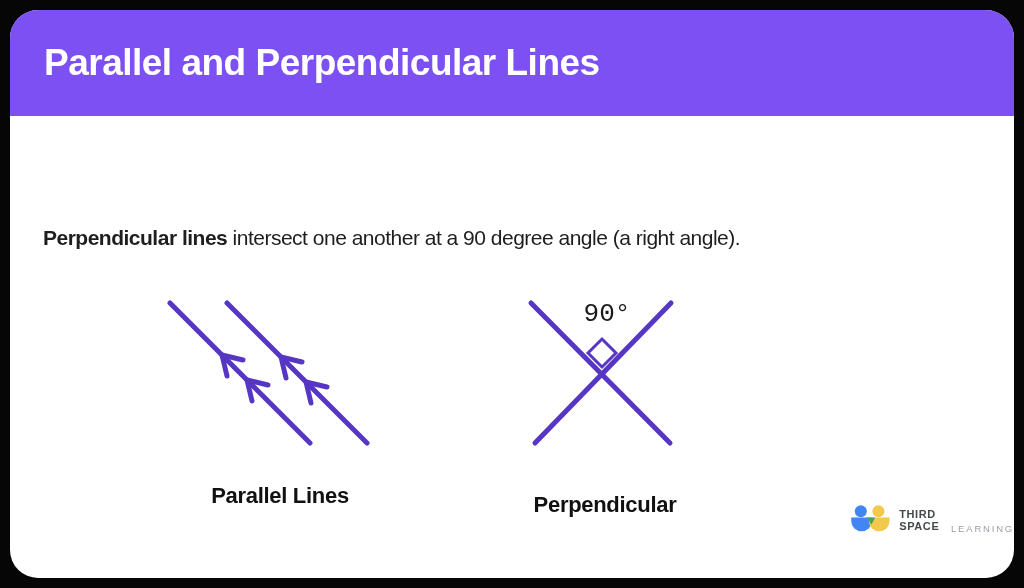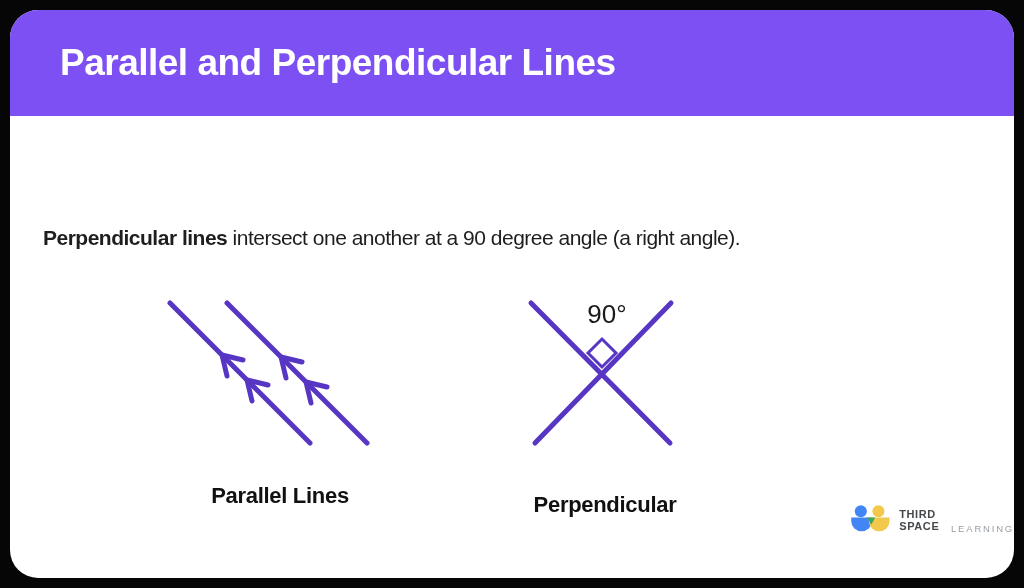--- a/index.html
+++ b/index.html
@@ -10,41 +10,41 @@
   }
   *{margin:0;padding:0;box-sizing:border-box;}
   html,body{width:1024px;height:588px;overflow:hidden;}
   body{background:var(--page-bg);font-family:"Liberation Sans",sans-serif;position:relative;}
   .card{
     position:absolute;left:10px;top:10px;width:1004px;height:568px;
     background:var(--card-bg);border-radius:28px;overflow:hidden;
   }
   .header{
     position:absolute;left:0;top:0;width:100%;height:106px;
-    background:var(--header-purple);display:flex;align-items:center;padding-left:50px;
+    background:var(--header-purple);display:flex;align-items:center;padding-left:34px;
   }
   .header h1{
     color:var(--header-text);font-size:37px;font-weight:700;letter-spacing:-0.5px;
   }
   .para{
     position:absolute;left:33px;font-size:21px;letter-spacing:-0.5px;color:var(--body-text);
     white-space:nowrap;
   }
   .para strong{font-weight:700;}
   .para-1{top:139px;}
   .para-2{top:216px;}
   .diagram-svg{position:absolute;}
   .parallel-svg{left:140px;top:283px;}
   .perpendicular-svg{left:505px;top:283px;}
   .dline{stroke:var(--diagram-purple);stroke-width:5;stroke-linecap:round;fill:none;}
   .dchevron{stroke:var(--diagram-purple);stroke-width:5;stroke-linecap:round;stroke-linejoin:round;fill:none;}
   .dsquare{stroke:var(--diagram-purple);stroke-width:3;fill:none;stroke-linejoin:miter;}
   .angle-label{
     position:absolute;left:557px;top:289px;width:80px;text-align:center;
-    font-family:Liberation Sans, sans-serif;font-size:26px;color:#1a1a1a;
+    font-family:Liberation Mono, monospace;font-size:26px;color:#1a1a1a;
   }
   .caption{
     position:absolute;font-size:22px;font-weight:700;color:var(--caption-text);
     text-align:center;letter-spacing:-0.3px;
   }
   .caption-parallel{left:150px;top:473px;width:240px;}
   .caption-perpendicular{left:505px;top:475px;width:180px;line-height:39px;}
   .logo{
     position:absolute;left:838px;top:488px;display:flex;align-items:center;
   }

